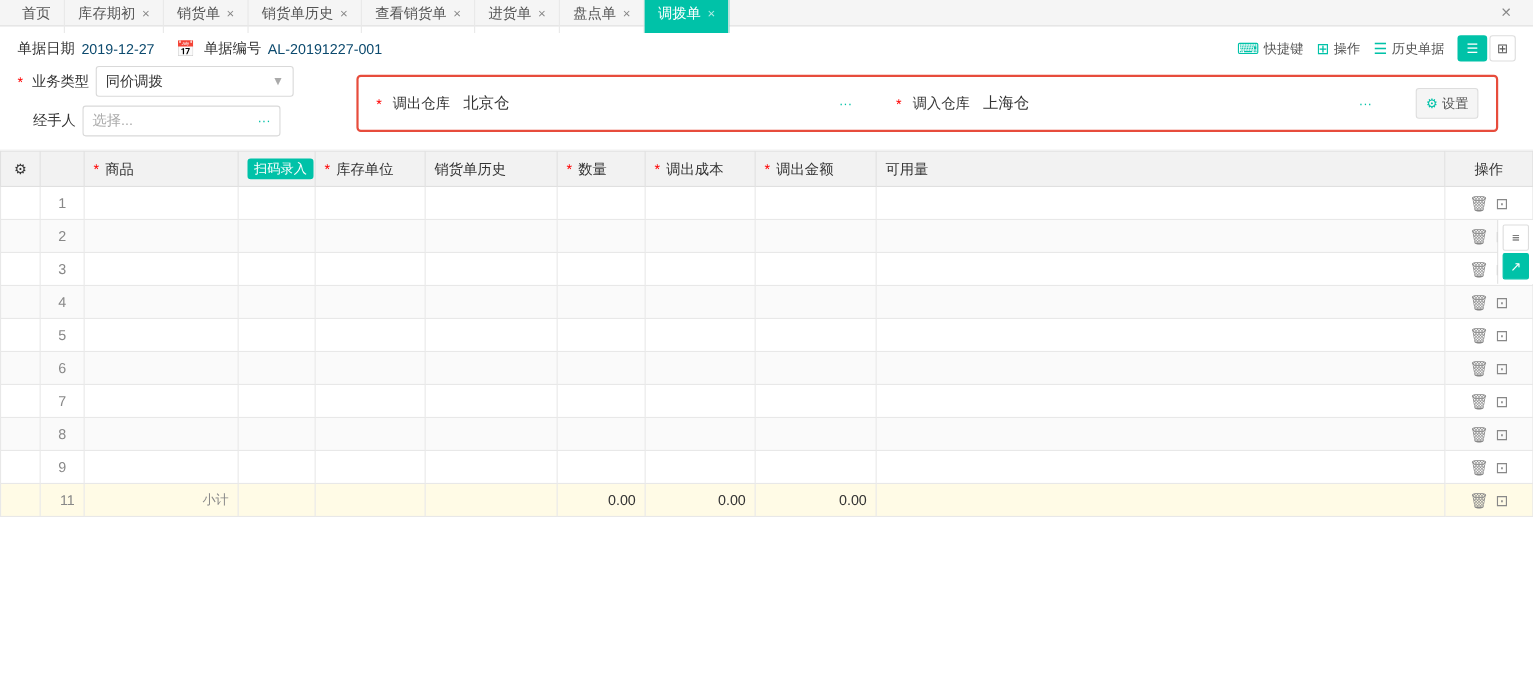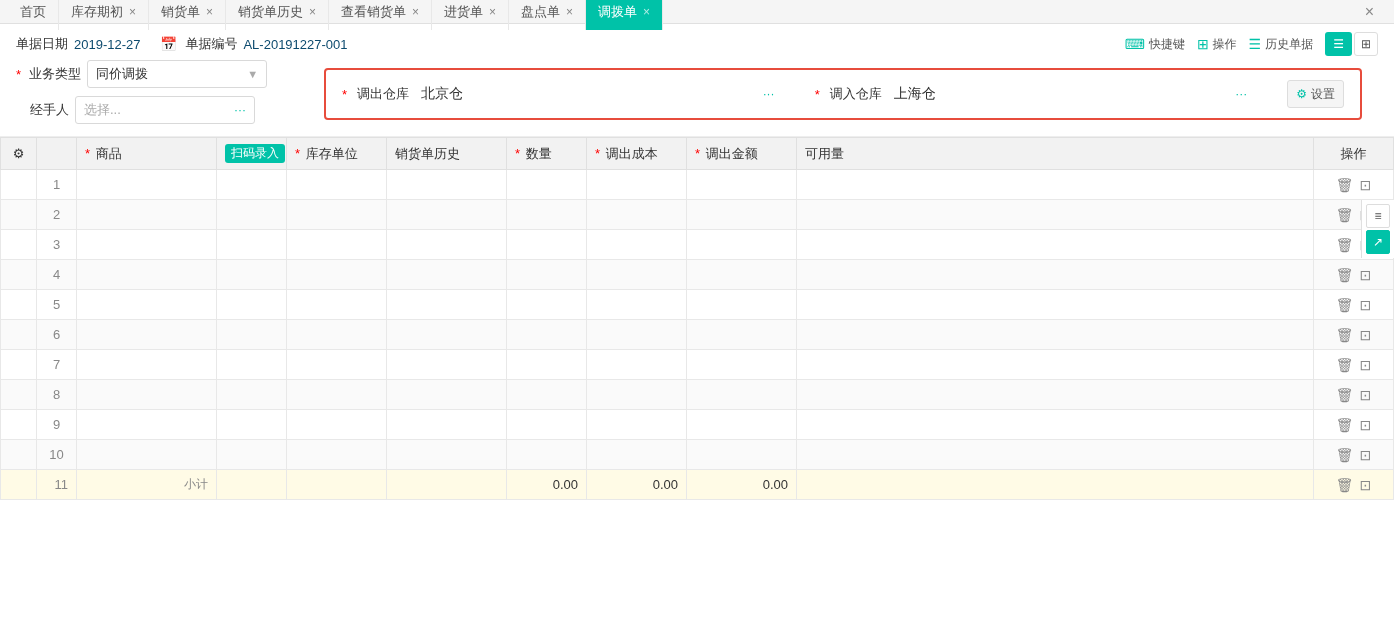--- a/index.html
+++ b/index.html
@@ -626,38 +626,20 @@
         <td></td>
         <td></td>
         <td></td>
         <td style="text-align:center;">
           <div class="action-icons">
             <span class="action-icon">🗑</span>
             <span class="action-icon">⊡</span>
           </div>
         </td>
       </tr>
-          <tr>
-        <td></td>
-        <td class="row-num">10</td>
-        <td></td>
-        <td></td>
-        <td></td>
-        <td></td>
-        <td></td>
-        <td></td>
-        <td></td>
-        <td></td>
-        <td style="text-align:center;">
-          <div class="action-icons">
-            <span class="action-icon">🗑</span>
-            <span class="action-icon">⊡</span>
-          </div>
-        </td>
-      </tr>
           <tr class="subtotal-row">
         <td></td>
         <td class="row-num">11</td>
         <td style="color:#888;font-size:12px;">小计</td>
         <td></td>
         <td></td>
         <td></td>
         <td>0.00</td>
         <td>0.00</td>
         <td>0.00</td>

